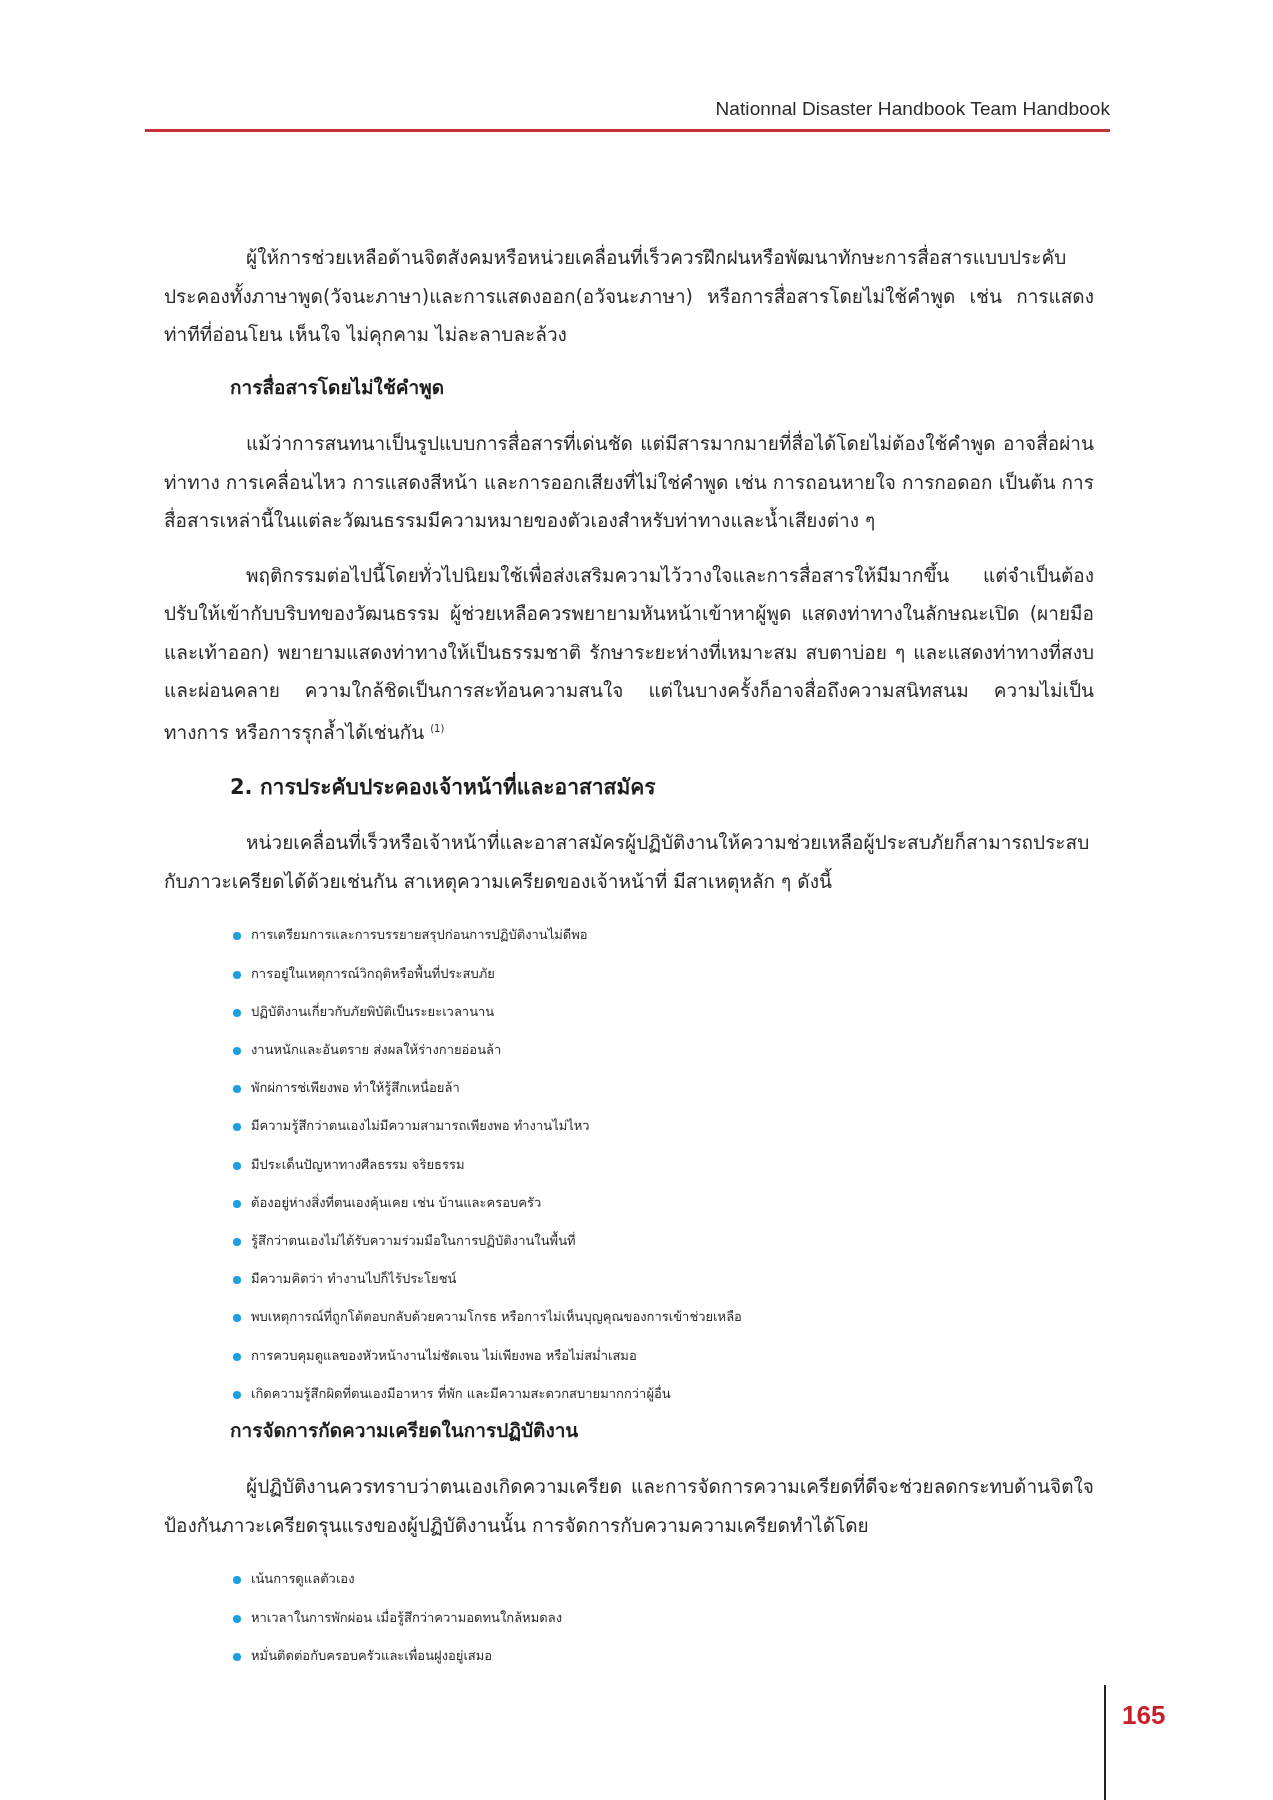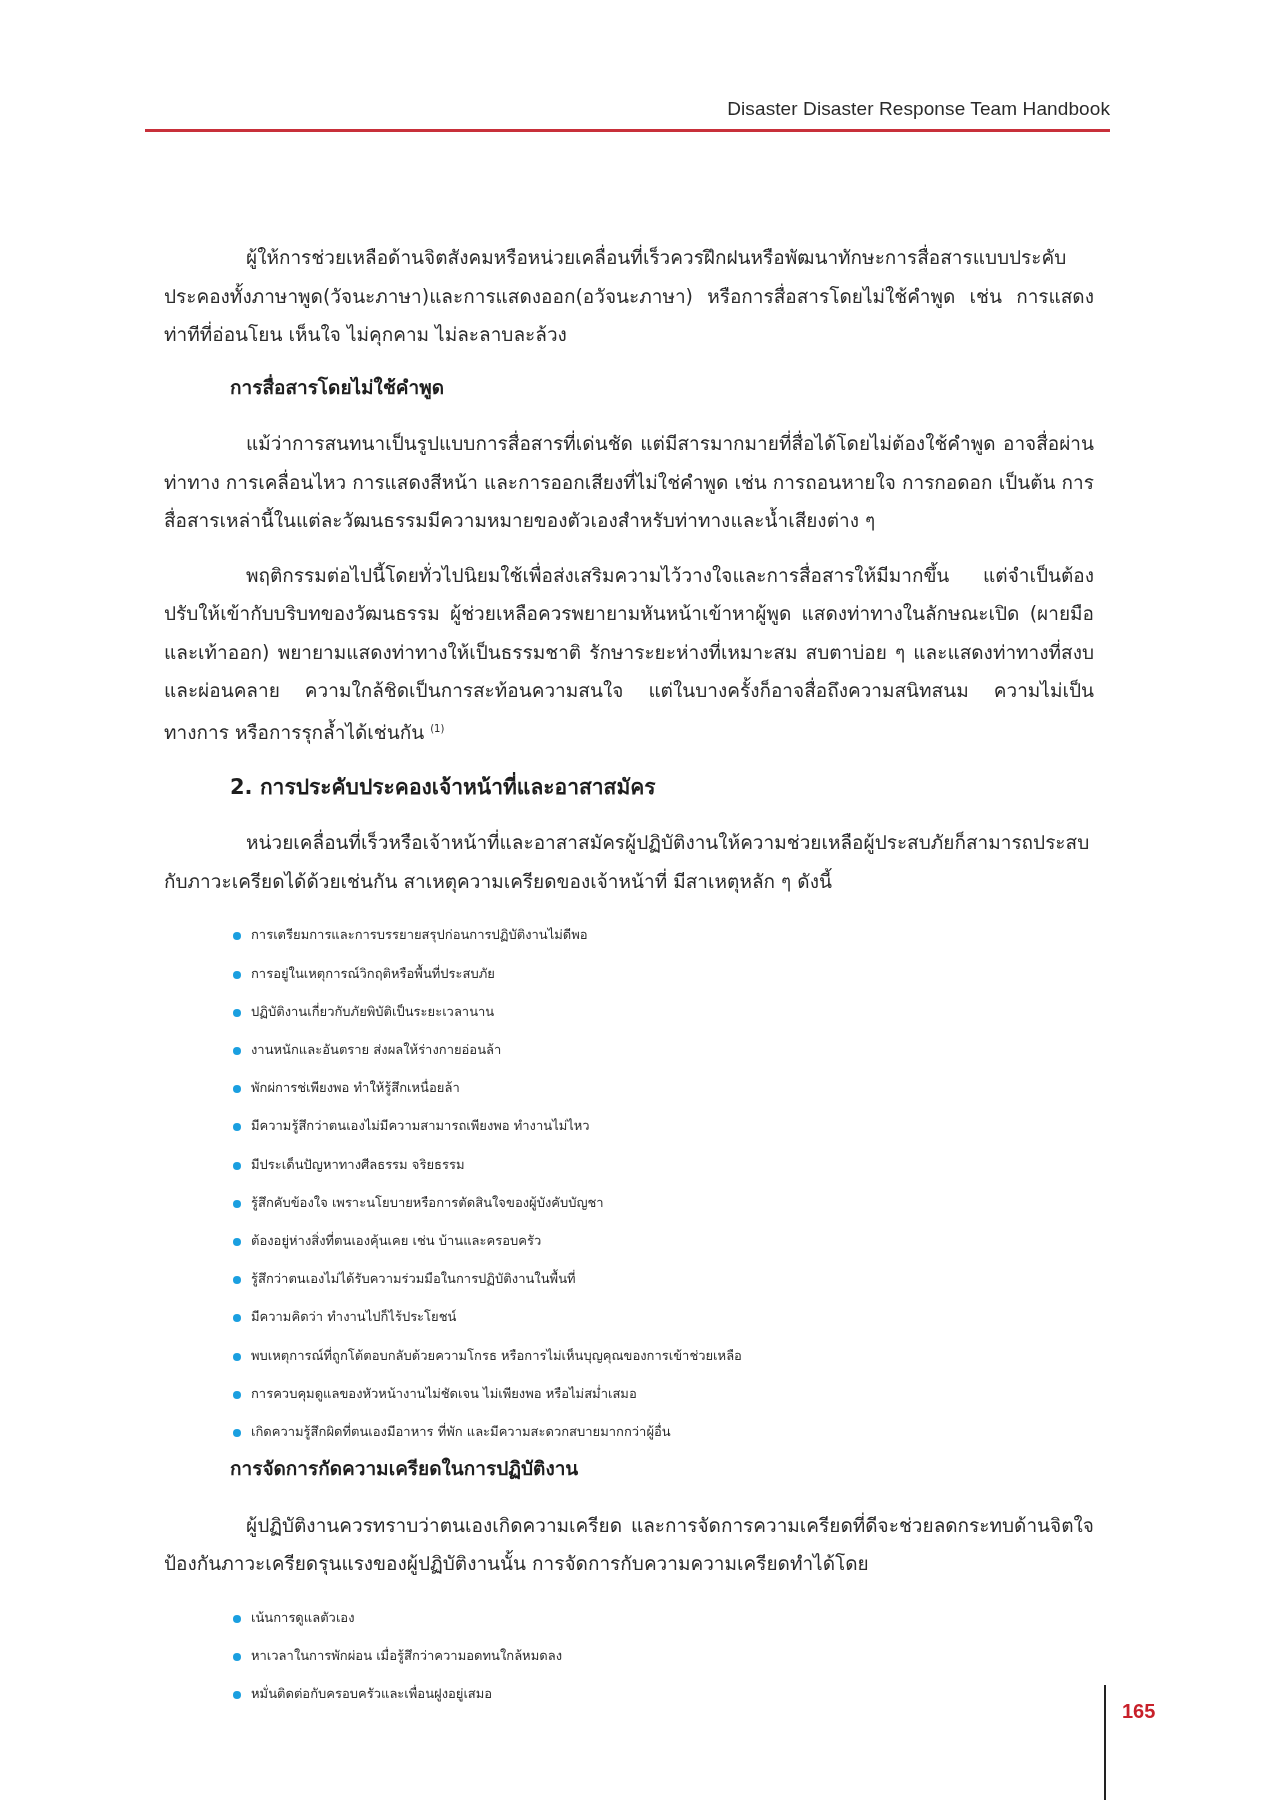--- a/index.html
+++ b/index.html
@@ -11,47 +11,46 @@
   .content { position:absolute; left:148px; top:222px; width:962px; }
   .p { font-size:19px; line-height:38.5px; text-align:justify; margin:16px; }
   .p.indent { text-indent:82px; }
   .subhead { font-size:19px; font-weight:bold; line-height:38.5px; margin:0 0 0 82px; color:#1e1e1e;font-family:Liberation Mono, monospace; }
   .section-title { font-size:21px; font-weight:bold; line-height:40px; margin:6px 0 0 82px; color:#1e1e1e; }
   .sup { font-size:10px; vertical-align:super; margin-left:6px; }
   ul.bullets { list-style:none; margin:0; padding:0 0 0 85px; }
   ul.bullets li { font-size:13px; line-height:38.2px; position:relative; padding-left:18px; }
   ul.bullets li .dot { position:absolute; left:0; top:16px; width:8px; height:8px; border-radius:50%; background:#1a9fe0; }
   .page-num { position:absolute; left:1122px; top:1700px; font-family:"Liberation Sans", sans-serif;
-              font-size:20px; font-weight:bold; color:#c8202a; }
+              font-size:26px; font-weight:bold; color:#c8202a; }
   .page-vline { position:absolute; left:1104px; top:1685px; width:2px; height:115px; background:#222; }
 </style>
 </head>
 <body>
 
-<div class="header">Disaster Disaster Response Team Handbook</div>
+<div class="header">Nationnal Disaster Handbook Team Handbook</div>
 <div class="header-rule"></div>
 
 <div class="content">
   <p class="p indent">ผู้ให้การช่วยเหลือด้านจิตสังคมหรือหน่วยเคลื่อนที่เร็วควรฝึกฝนหรือพัฒนาทักษะการสื่อสารแบบประคับประคองทั้งภาษาพูด(วัจนะภาษา)และการแสดงออก(อวัจนะภาษา)  หรือการสื่อสารโดยไม่ใช้คำพูด เช่น การแสดงท่าทีที่อ่อนโยน เห็นใจ ไม่คุกคาม ไม่ละลาบละล้วง</p>
   <p class="subhead">การสื่อสารโดยไม่ใช้คำพูด</p>
   <p class="p indent">แม้ว่าการสนทนาเป็นรูปแบบการสื่อสารที่เด่นชัด แต่มีสารมากมายที่สื่อได้โดยไม่ต้องใช้คำพูด อาจสื่อผ่านท่าทาง การเคลื่อนไหว การแสดงสีหน้า และการออกเสียงที่ไม่ใช่คำพูด เช่น การถอนหายใจ การกอดอก  เป็นต้น  การสื่อสารเหล่านี้ในแต่ละวัฒนธรรมมีความหมายของตัวเองสำหรับท่าทางและน้ำเสียงต่าง ๆ</p>
   <p class="p indent"><span>พฤติกรรมต่อไปนี้โดยทั่วไปนิยมใช้เพื่อส่งเสริมความไว้วางใจและการสื่อสารให้มีมากขึ้น แต่จำเป็นต้องปรับให้เข้ากับบริบทของวัฒนธรรม  ผู้ช่วยเหลือควรพยายามหันหน้าเข้าหาผู้พูด  แสดงท่าทางในลักษณะเปิด (ผายมือและเท้าออก) พยายามแสดงท่าทางให้เป็นธรรมชาติ รักษาระยะห่างที่เหมาะสม สบตาบ่อย ๆ และแสดงท่าทางที่สงบและผ่อนคลาย ความใกล้ชิดเป็นการสะท้อนความสนใจ แต่ในบางครั้งก็อาจสื่อถึงความสนิทสนม ความไม่เป็นทางการ หรือการรุกล้ำได้เช่นกัน</span><span class="sup">(1)</span></p>
 
   <p class="section-title">2. การประคับประคองเจ้าหน้าที่และอาสาสมัคร</p>
   <p class="p indent">หน่วยเคลื่อนที่เร็วหรือเจ้าหน้าที่และอาสาสมัครผู้ปฏิบัติงานให้ความช่วยเหลือผู้ประสบภัยก็สามารถประสบกับภาวะเครียดได้ด้วยเช่นกัน สาเหตุความเครียดของเจ้าหน้าที่ มีสาเหตุหลัก ๆ  ดังนี้</p>
 
   <ul class="bullets">
     <li><span class="dot"></span><span>การเตรียมการและการบรรยายสรุปก่อนการปฏิบัติงานไม่ดีพอ</span></li>
     <li><span class="dot"></span><span>การอยู่ในเหตุการณ์วิกฤติหรือพื้นที่ประสบภัย</span></li>
     <li><span class="dot"></span><span>ปฏิบัติงานเกี่ยวกับภัยพิบัติเป็นระยะเวลานาน</span></li>
     <li><span class="dot"></span><span>งานหนักและอันตราย ส่งผลให้ร่างกายอ่อนล้า</span></li>
     <li><span class="dot"></span><span>พักผ่การช่เพียงพอ ทำให้รู้สึกเหนื่อยล้า</span></li>
     <li><span class="dot"></span><span>มีความรู้สึกว่าตนเองไม่มีความสามารถเพียงพอ ทำงานไม่ไหว</span></li>
     <li><span class="dot"></span><span>มีประเด็นปัญหาทางศีลธรรม จริยธรรม</span></li>
-    <li><span class="dot"></span><span>รู้สึกคับข้องใจ เพราะนโยบายหรือการตัดสินใจของผู้บังคับบัญชา</span></li>
     <li><span class="dot"></span><span>ต้องอยู่ห่างสิ่งที่ตนเองคุ้นเคย เช่น บ้านและครอบครัว</span></li>
     <li><span class="dot"></span><span>รู้สึกว่าตนเองไม่ได้รับความร่วมมือในการปฏิบัติงานในพื้นที่</span></li>
     <li><span class="dot"></span><span>มีความคิดว่า ทำงานไปก็ไร้ประโยชน์</span></li>
     <li><span class="dot"></span><span>พบเหตุการณ์ที่ถูกโต้ตอบกลับด้วยความโกรธ หรือการไม่เห็นบุญคุณของการเข้าช่วยเหลือ</span></li>
     <li><span class="dot"></span><span>การควบคุมดูแลของหัวหน้างานไม่ชัดเจน ไม่เพียงพอ หรือไม่สม่ำเสมอ</span></li>
     <li><span class="dot"></span><span>เกิดความรู้สึกผิดที่ตนเองมีอาหาร ที่พัก และมีความสะดวกสบายมากกว่าผู้อื่น</span></li>
   </ul>
 
   <p class="subhead">การจัดการกัดความเครียดในการปฏิบัติงาน</p>
   <p class="p indent">ผู้ปฏิบัติงานควรทราบว่าตนเองเกิดความเครียด  และการจัดการความเครียดที่ดีจะช่วยลดกระทบด้านจิตใจ ป้องกันภาวะเครียดรุนแรงของผู้ปฏิบัติงานนั้น การจัดการกับความความเครียดทำได้โดย</p>

